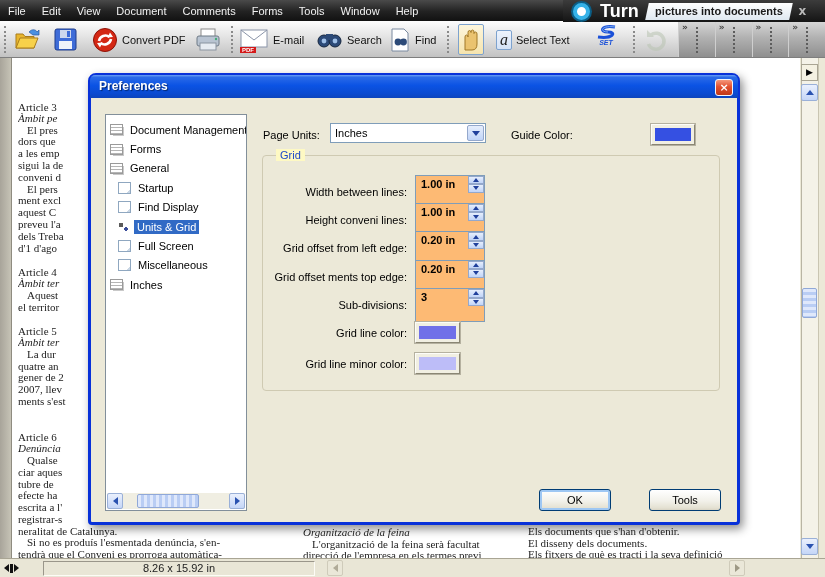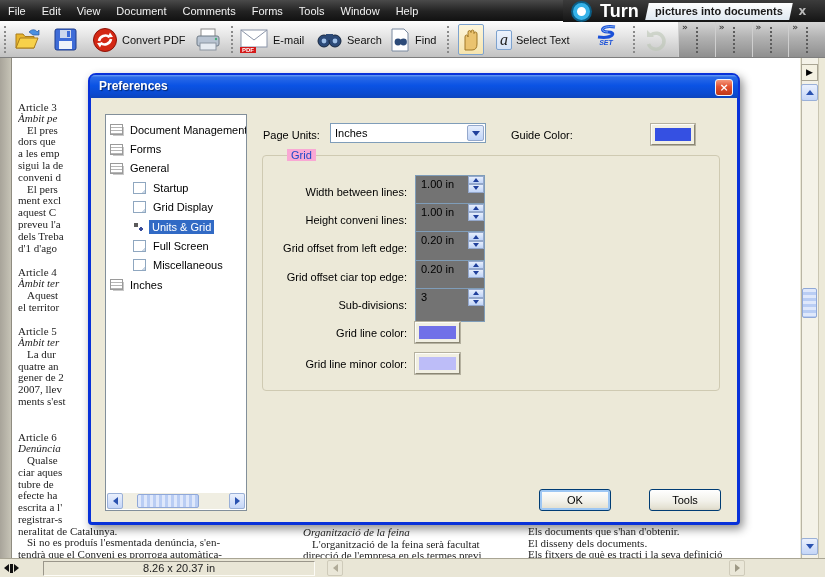--- a/index.html
+++ b/index.html
@@ -87,21 +87,21 @@
     text-shadow:1px 1px 1px #03276e; }
   #dlg-close { position:absolute; right:4px; top:3px; width:18px; height:17px; border:1px solid #f0f6ff; border-radius:3px;
     background:linear-gradient(180deg,#f5987c,#e25030 45%,#c03818); color:#fff; font-size:11px; font-weight:bold;
     text-align:center; line-height:15px; }
   #dlg-body { position:absolute; left:0; top:22px; width:646px; height:424px; }
 
   
   #tree { position:absolute; left:14px; top:16px; width:142px; height:397px; background:#fff;
     border:1px solid #828f9a; overflow:hidden; }
   .trow { display:flex; align-items:center; height:19.4px; padding-left:4px; font-size:11px; color:#000; }
-  .trow.lvl1 { padding-left:26px; }
+  .trow.lvl1 { padding-left:11px; }
   #tree-list { padding-top:5px; }
   .t-icon { width:13px; height:13px; margin-right:4px; flex:0 0 13px; position:relative; }
   .ic-category .t-icon { border:1px solid #9a9a9a; background:repeating-linear-gradient(180deg,#fff 0 2px,#b5b5b5 2px 3px); box-shadow:2px 2px 0 -1px #c9c9c9; width:11px; height:11px; }
   .ic-page .t-icon { border:1px solid #8fa7c0; background:linear-gradient(135deg,#fff 82%,#c9d6e4 82%); width:10px; height:12px; margin-left:1px; }
   .ic-gears .t-icon { background:radial-gradient(circle 4px at 4px 5px,#5a5a5a 55%,transparent 56%),radial-gradient(circle 3.5px at 9px 9px,#3a4c9a 55%,transparent 56%); }
   .t-label { padding:1px 3px; white-space:nowrap; }
   .trow.sel .t-label { background:#316ac5; color:#fff; }
   #tree-hscroll { position:absolute; left:1px; bottom:1px; width:138px; height:16px; background:#f0eee2; display:flex; align-items:center; }
   .thbtn { width:16px; height:16px; border:1px solid #9ab0d8; border-radius:2px;
     background:linear-gradient(180deg,#eaf0fd,#c5d6f7); display:flex; align-items:center; justify-content:center; }
@@ -120,26 +120,26 @@
     background:linear-gradient(180deg,#e6eefc,#c0d4f8); display:flex; align-items:center; justify-content:center; }
   #pu-btn .arr.dn { border-top-color:#20409c; }
   #gc-label { position:absolute; left:420px; top:31px; width:133px; }
   #gc-swatch { position:absolute; left:560px; top:26px; width:44px; height:21px; background:#f1efe2;
     border:1px solid; border-color:#fdfdf8 #8a8674 #8a8674 #fdfdf8; box-shadow:0 0 0 1px #b5b1a0; padding:3px; }
   #gc-swatch i { display:block; width:100%; height:100%; }
 
   
   #groupbox { position:absolute; left:171px; top:57px; width:458px; height:236px;
     border:1px solid #cfcab2; border-radius:4px; }
-  #groupbox-caption { position:absolute; left:24px; top:-7px; background:#f9a8d4; padding:0 4px;
+  #groupbox-caption { position:absolute; left:13px; top:-7px; background:#fef9c3; padding:0 4px;
     font-size:11px; color:#1d49c8; }
   #grid-rows { position:absolute; left:0; top:26px; width:458px; }
   .grow { display:flex; align-items:center; height:19px; margin-bottom:9.4px; }
   .glabel { width:144px; text-align:right; font-size:11px; color:#000; }
-  .spin { position:relative; margin-left:8px; width:70px; height:34px; background:#737373; border:1px solid #7f9db9; }
+  .spin { position:relative; margin-left:8px; width:70px; height:34px; background:#fdba74; border:1px solid #7f9db9;font-weight:bold; }
   .spin-val { position:absolute; left:5px; top:2px; font-size:11px; }
   .spin-btns { position:absolute; right:0px; top:0px; width:16px; height:17px; display:flex; flex-direction:column; }
   .sb { flex:1; border:1px solid #94a8cc; background:linear-gradient(180deg,#e6eefc,#c0d4f8);
     display:flex; align-items:center; justify-content:center; }
   .sb .arr.up { border-left-width:3px; border-right-width:3px; border-bottom:4px solid #20409c; }
   .sb .arr.dn { border-left-width:3px; border-right-width:3px; border-top:4px solid #20409c; }
   #color-rows { position:absolute; left:0; top:166px; width:458px; }
   .crow { display:flex; align-items:center; height:21px; margin-bottom:10px; }
   .cswatch { margin-left:8px; width:45px; height:21px; background:#f1efe2; border:1px solid;
     border-color:#fdfdf8 #8a8674 #8a8674 #fdfdf8; box-shadow:0 0 0 1px #b5b1a0; padding:3px; }
@@ -372,21 +372,21 @@
   <div class="sbtn" style="top:538px">
       <i class="arr dn"></i>
     </div>
 
   <div id="statusbar">
     <span id="pan-icon">
         <i class="arr lf" style="border-right-color:#111"></i>
         <i id="pan-bar"></i>
         <i class="arr rt" style="border-left-color:#111"></i>
       </span>
-    <span id="pagesize">8.26 x 20.37 in</span>
+    <span id="pagesize">8.26 x 15.92 in</span>
     <span class="stbtn" id="st-left">
         <i class="arr lf"></i>
       </span>
     <span class="stbtn" id="st-right">
         <i class="arr rt"></i>
       </span>
   </div>
 
   <div id="dlg">
     <div id="dlg-title"><span>Preferences</span></div>
@@ -412,21 +412,21 @@
               <span class="t-label">General</span>
             </div>
 
             <div class="trow lvl1 ic-page">
               <span class="t-icon"></span>
               <span class="t-label">Startup</span>
             </div>
 
             <div class="trow lvl1 ic-page">
               <span class="t-icon"></span>
-              <span class="t-label">Grid Display</span>
+              <span class="t-label">Find Display</span>
             </div>
 
             <div class="trow lvl1 ic-gears sel">
               <span class="t-icon"></span>
               <span class="t-label">Units &amp; Grid</span>
             </div>
 
             <div class="trow lvl1 ic-page">
               <span class="t-icon"></span>
               <span class="t-label">Full Screen</span>
@@ -511,21 +511,21 @@
                     <i class="arr up"></i>
                   </span>
                   <span class="sb">
                     <i class="arr dn"></i>
                   </span>
                 </span>
               </span>
             </div>
 
             <div class="grow">
-              <span class="glabel">Grid offset ciar top edge:</span>
+              <span class="glabel">Grid offset ments top edge:</span>
               <span class="spin">
                 <span class="spin-val">0.20 in</span>
                 <span class="spin-btns">
                   <span class="sb">
                     <i class="arr up"></i>
                   </span>
                   <span class="sb">
                     <i class="arr dn"></i>
                   </span>
                 </span>

